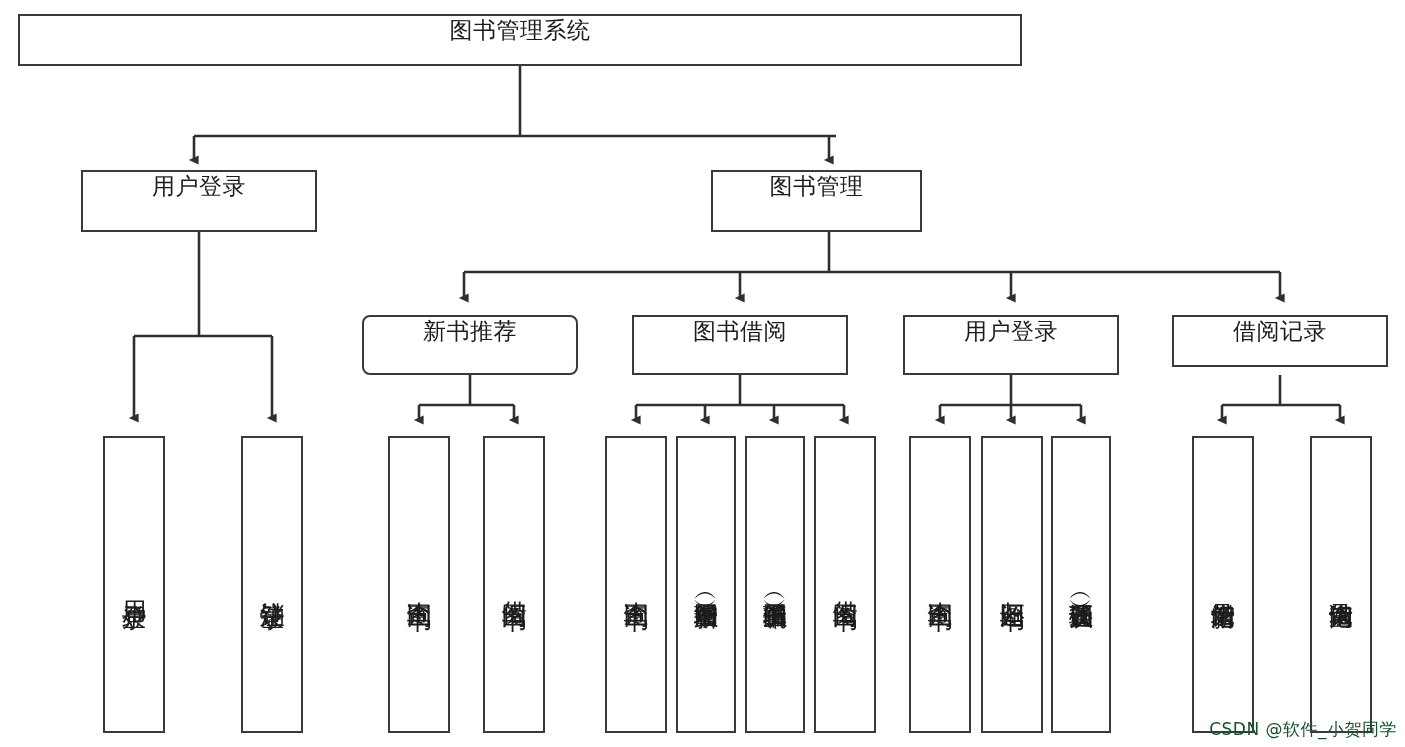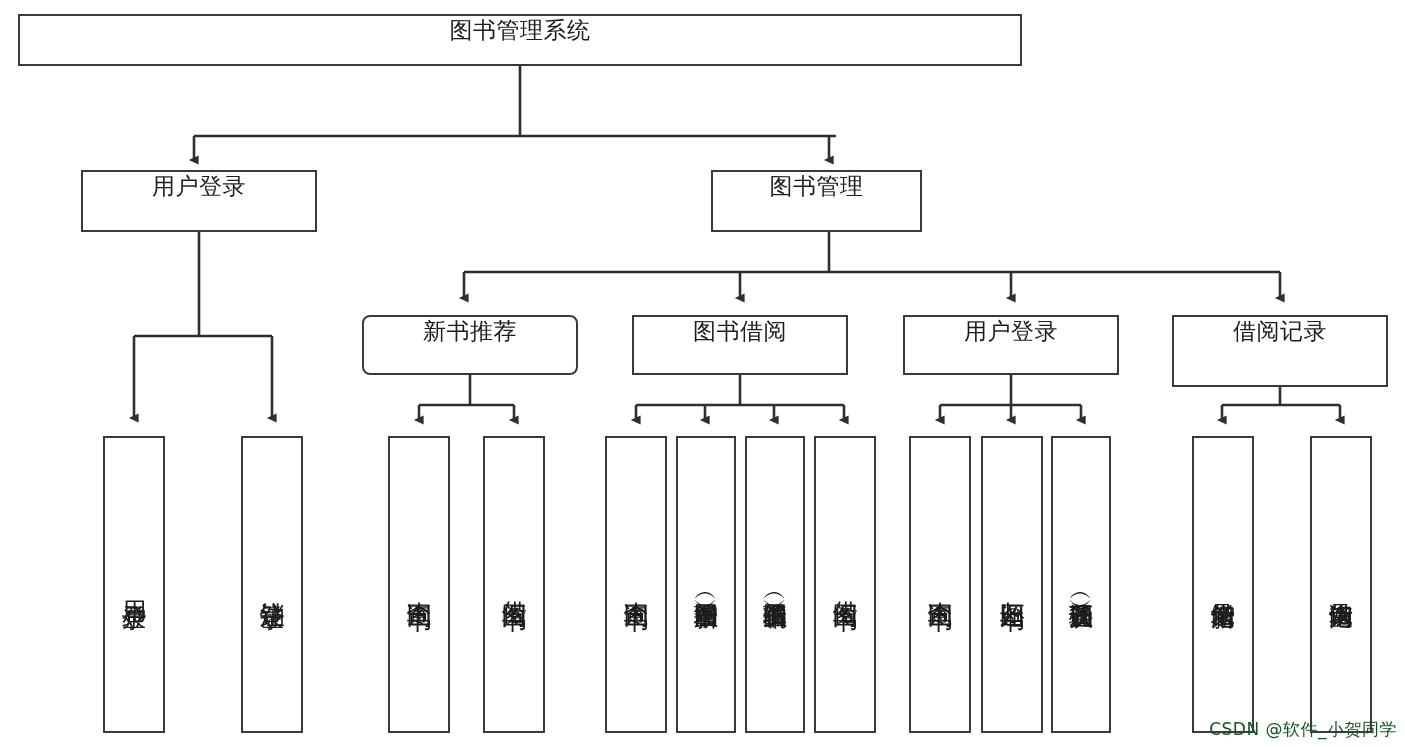--- a/index.html
+++ b/index.html
@@ -145,21 +145,21 @@
 
   <div class="node horiz" style="left:362px; top:315px; width:216px; height:60px;border-radius:8px;">
     <span class="label">新书推荐</span>
   </div>
   <div class="node horiz" style="left:632px; top:315px; width:216px; height:60px;">
     <span class="label">图书借阅</span>
   </div>
   <div class="node horiz" style="left:903px; top:315px; width:216px; height:60px;">
     <span class="label">用户登录</span>
   </div>
-  <div class="node horiz" style="left:1172px; top:315px; width:216px; height:72px;">
+  <div class="node horiz" style="left:1172px; top:315px; width:216px; height:52px;">
     <span class="label">借阅记录</span>
   </div>
 
   <div class="node vert" style="left:103px; top:436px; width:62px; height:297px;">
     <span class="label">用户登录</span>
   </div>
   <div class="node vert" style="left:241px; top:436px; width:62px; height:297px;">
     <span class="label">注销登录</span>
   </div>
 

